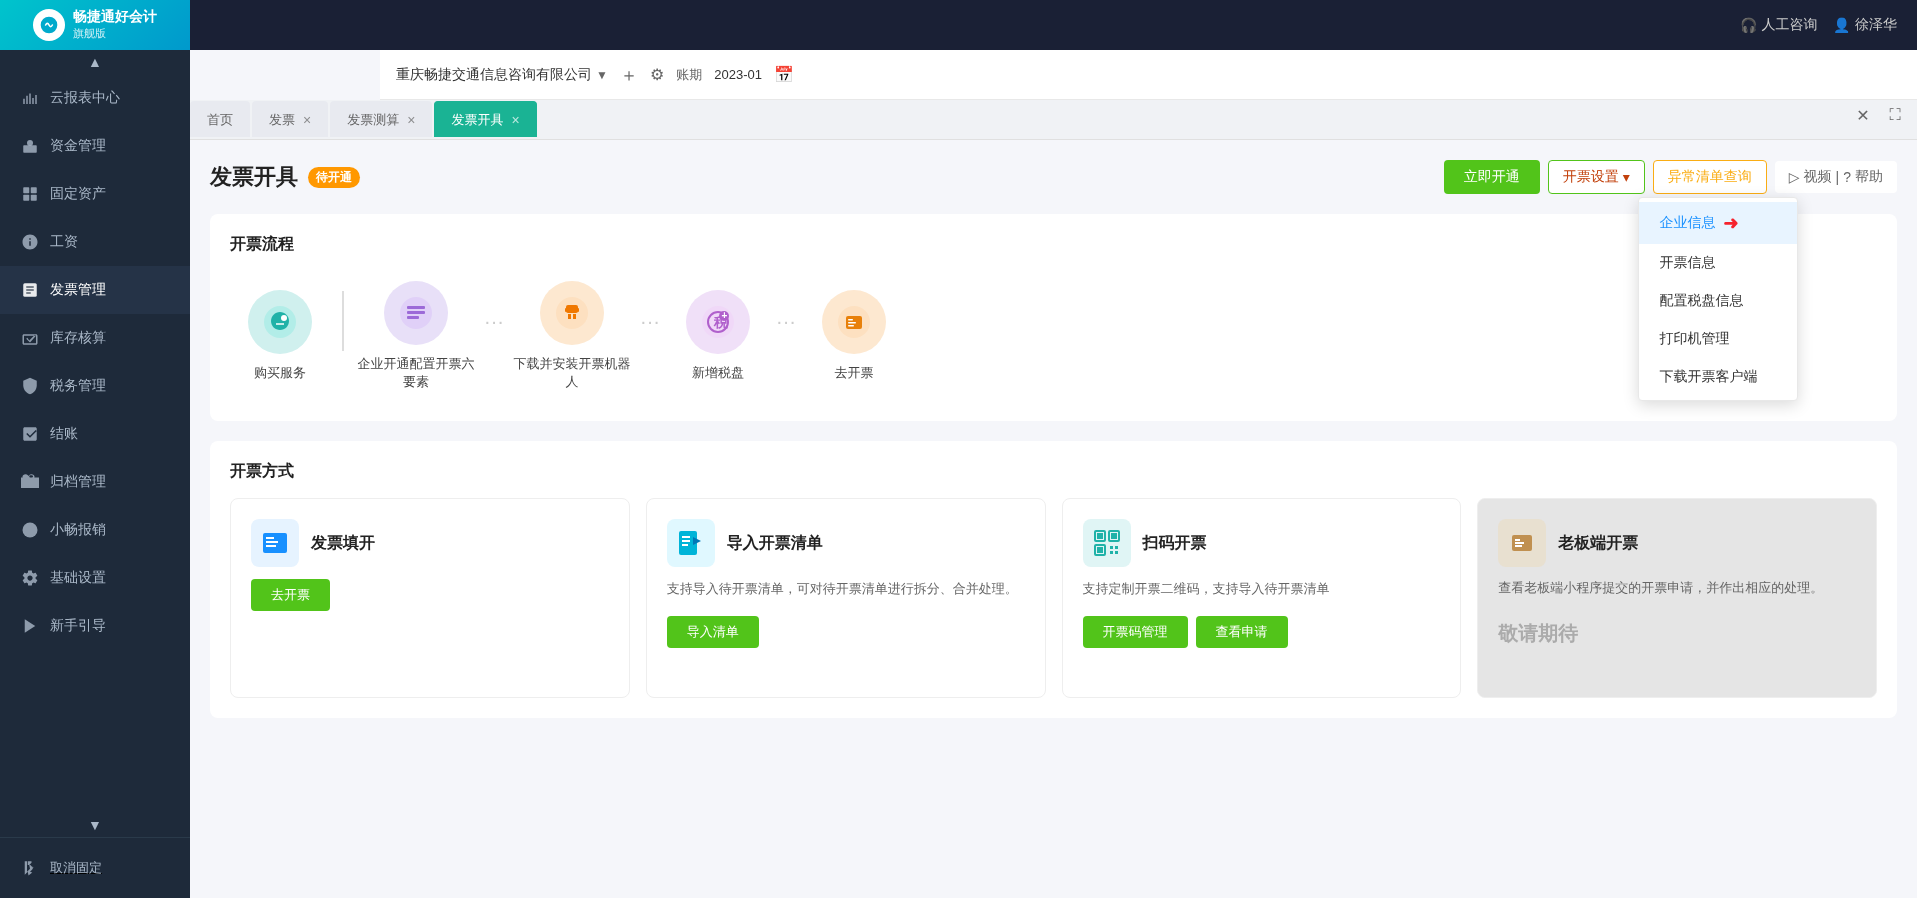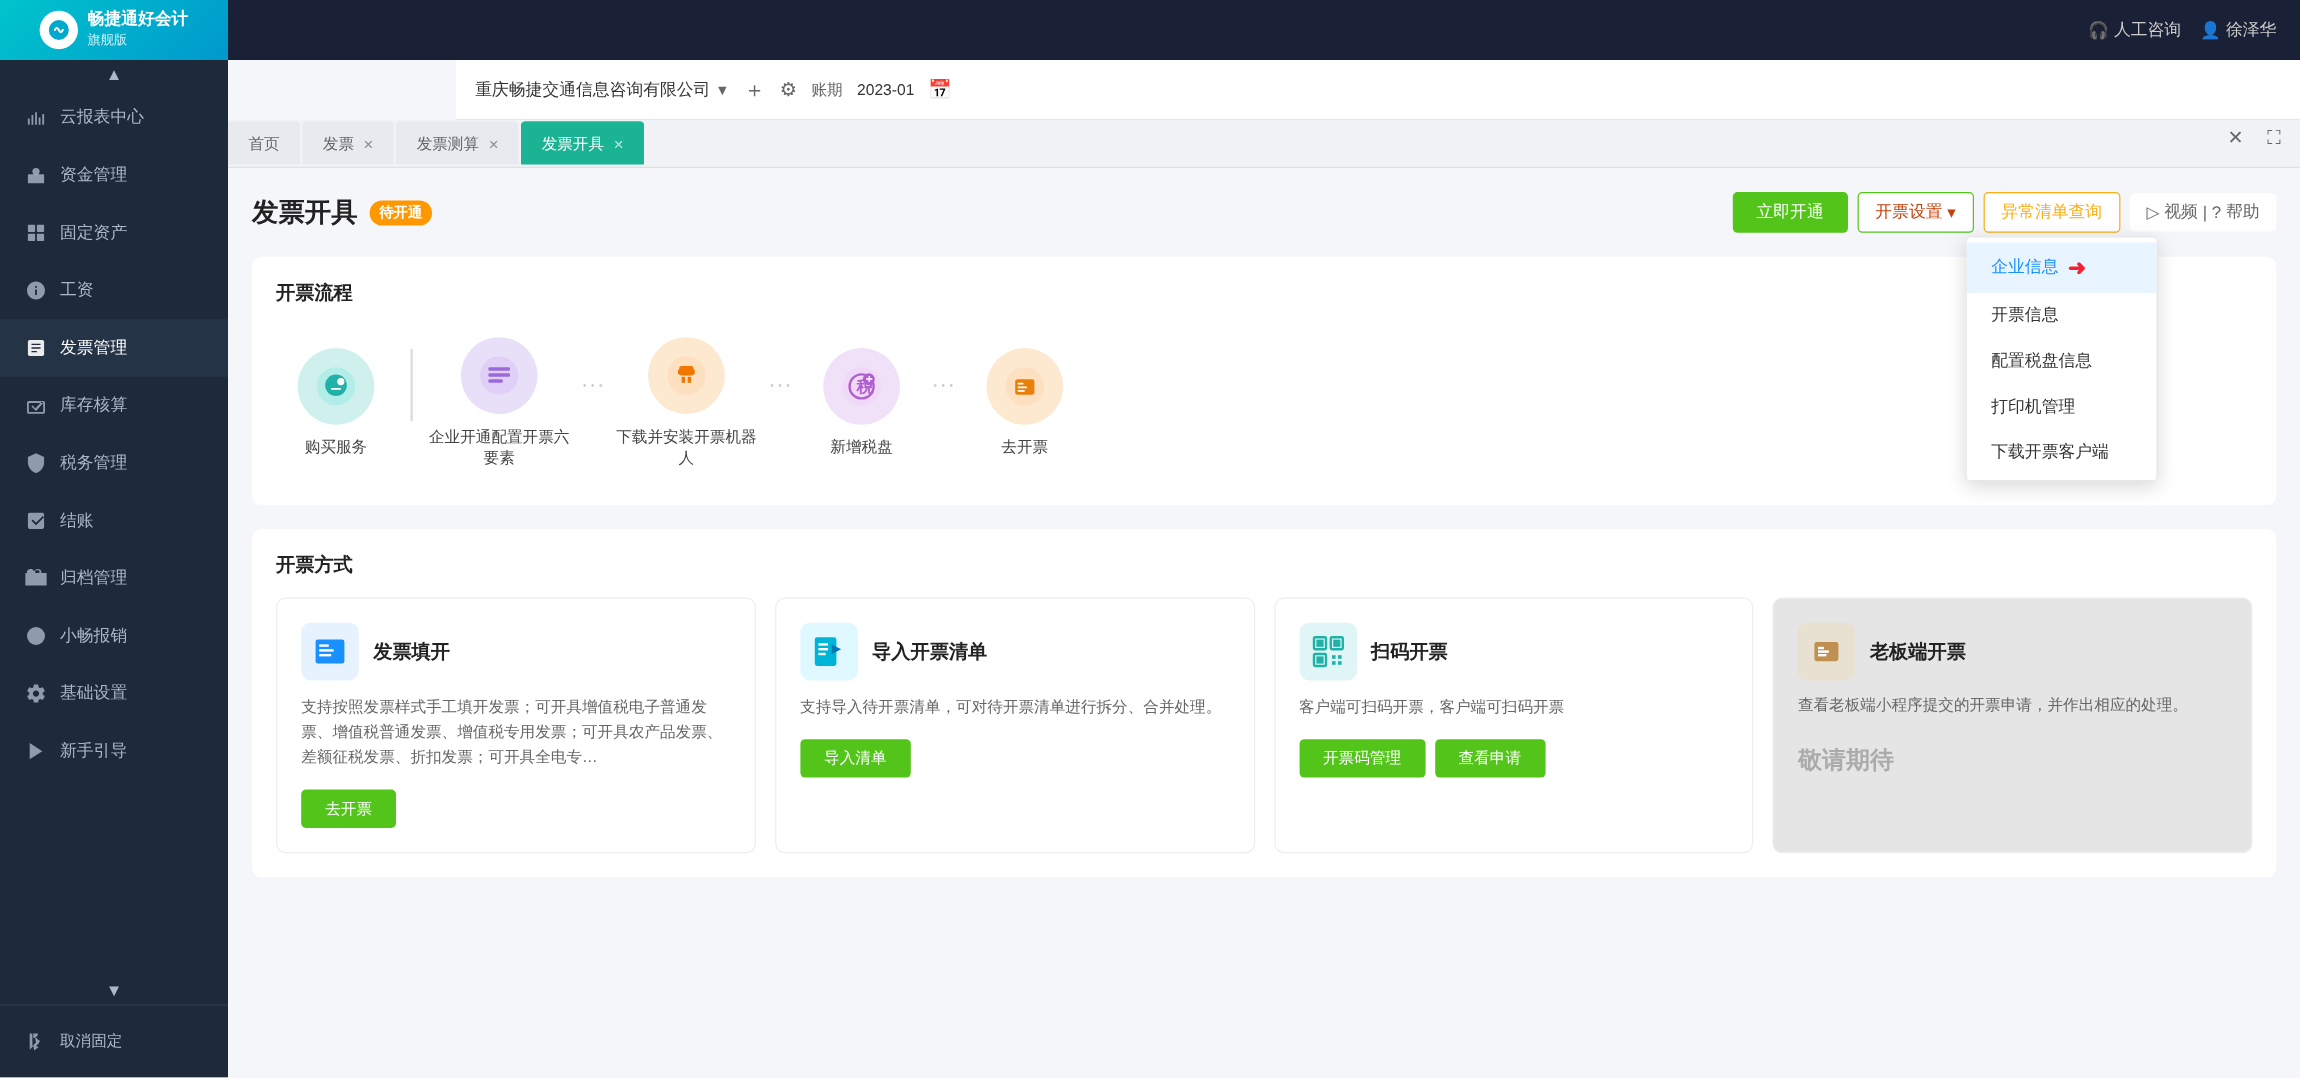--- a/index.html
+++ b/index.html
@@ -101,20 +101,21 @@
       cursor: pointer;
       font-size: 14px;
       transition: background 0.2s;
     }
     .sidebar-item.active { background: #253347; color: white; }
     .sidebar-item .s-icon { width: 20px; height: 20px; display: flex; align-items: center; justify-content: center; flex-shrink: 0; }
     .sidebar-item .s-icon svg { width: 18px; height: 18px; }
     .sidebar-bottom {
       border-top: 1px solid #2a3a4a;
       padding: 10px 0;
+      text-decoration: underline;
     }
     .sidebar-bottom .sidebar-item { padding: 10px 20px; font-size: 13px; }
 
     
     .content-area {
       flex: 1;
       display: flex;
       flex-direction: column;
       overflow: hidden;
       background: #f5f6fa;
@@ -739,21 +740,20 @@
               <div class="method-icon blue">
                 <svg width="32" height="32" viewBox="0 0 32 32">
                   <rect x="4" y="6" width="24" height="20" rx="2" fill="#1890ff"></rect>
                   <rect x="7" y="10" width="8" height="2" fill="white"></rect>
                   <rect x="7" y="14" width="12" height="2" fill="white"></rect>
                   <rect x="7" y="18" width="10" height="2" fill="white"></rect>
                 </svg>
               </div>
               <div class="method-title">发票填开</div>
             </div>
-            <div class="method-desc">支持按照发票样式手工填开发票；可开具增值税电子普通发票、增值税普通发票、增值税专用发票；可开具农产品发票、差额征税发票、折扣发票；可开具全电专…</div>
             <button class="btn-green-sm">去开票</button>
           </div>
 
           <div class="method-card">
             <div class="method-card-header">
               <div class="method-icon cyan">
                 <svg width="32" height="32" viewBox="0 0 32 32">
                   <rect x="4" y="4" width="18" height="24" rx="2" fill="#00b4d8"></rect>
                   <polygon points="26,14 18,10 18,18" fill="#0077b6"></polygon>
                   <rect x="7" y="9" width="8" height="2" fill="white"></rect>
@@ -778,21 +778,21 @@
                   <rect x="20" y="6" width="6" height="6" fill="#20b2a8"></rect>
                   <rect x="6" y="20" width="6" height="6" fill="#20b2a8"></rect>
                   <rect x="19" y="19" width="3" height="3" fill="#20b2a8"></rect>
                   <rect x="24" y="19" width="3" height="3" fill="#20b2a8"></rect>
                   <rect x="19" y="24" width="3" height="3" fill="#20b2a8"></rect>
                   <rect x="24" y="24" width="3" height="3" fill="#20b2a8"></rect>
                 </svg>
               </div>
               <div class="method-title">扫码开票</div>
             </div>
-            <div class="method-desc">客户端可扫码开票，客户端可扫码开票</div>
+            <div class="method-desc">支持定制开票二维码，支持导入待开票清单</div>
             <div style="display:flex;gap:8px;">
               <button class="btn-green-sm">开票码管理</button>
               <button class="btn-green-sm">查看申请</button>
             </div>
           </div>
 
           <div class="method-card dimmed">
             <div class="method-card-header">
               <div class="method-icon orange3" style="background:#e8e0d0;">
                 <svg width="32" height="32" viewBox="0 0 32 32">

